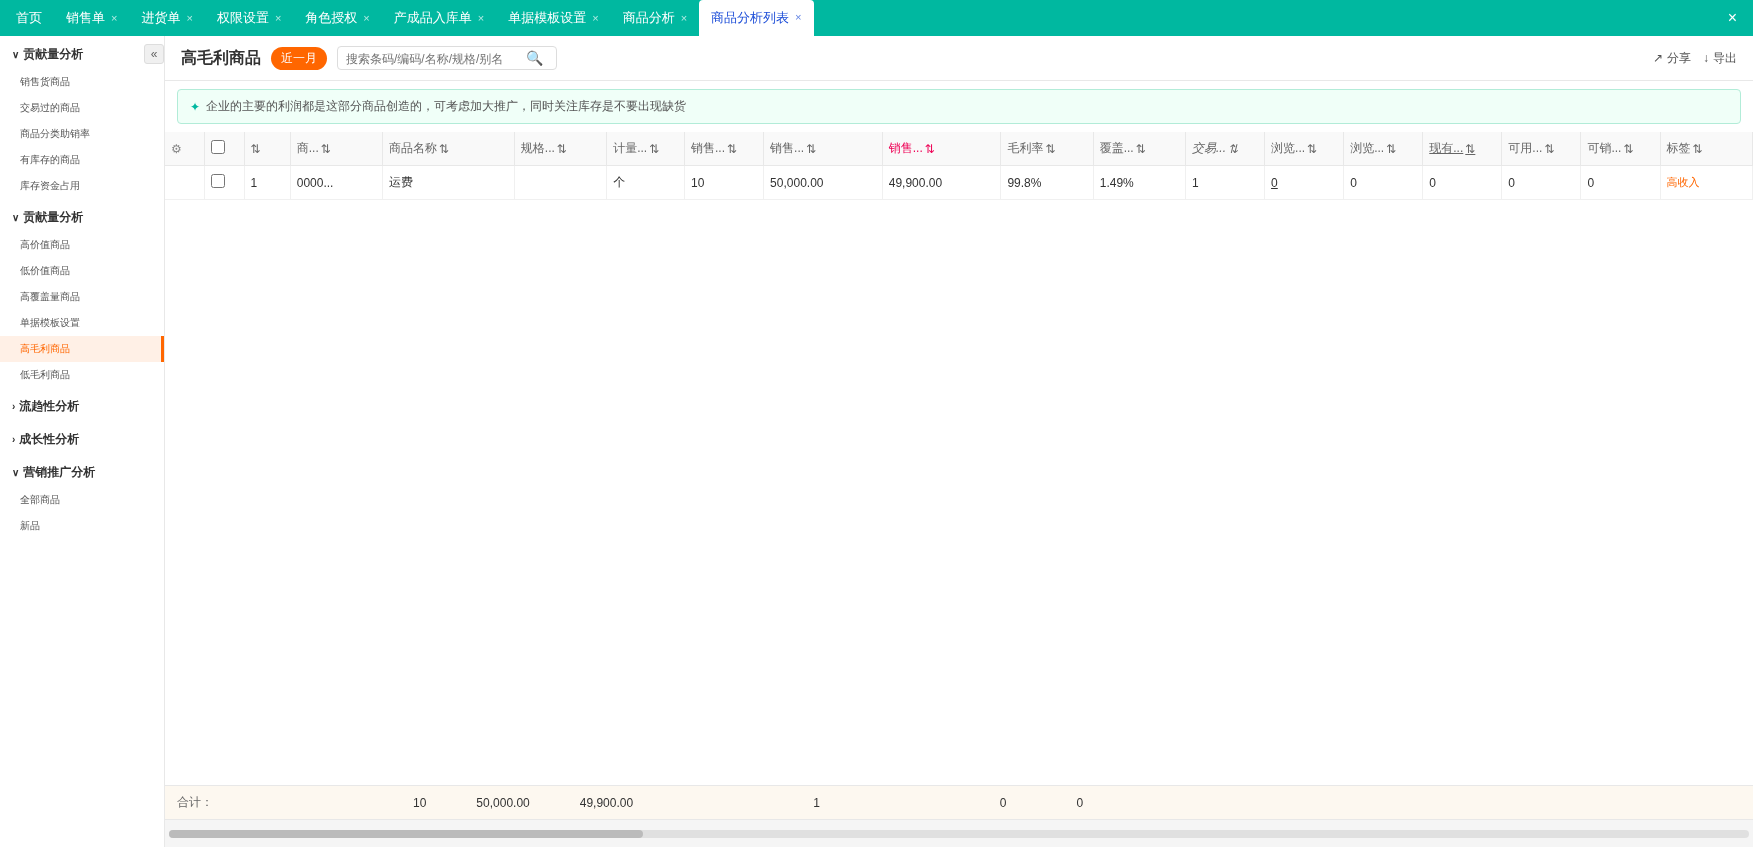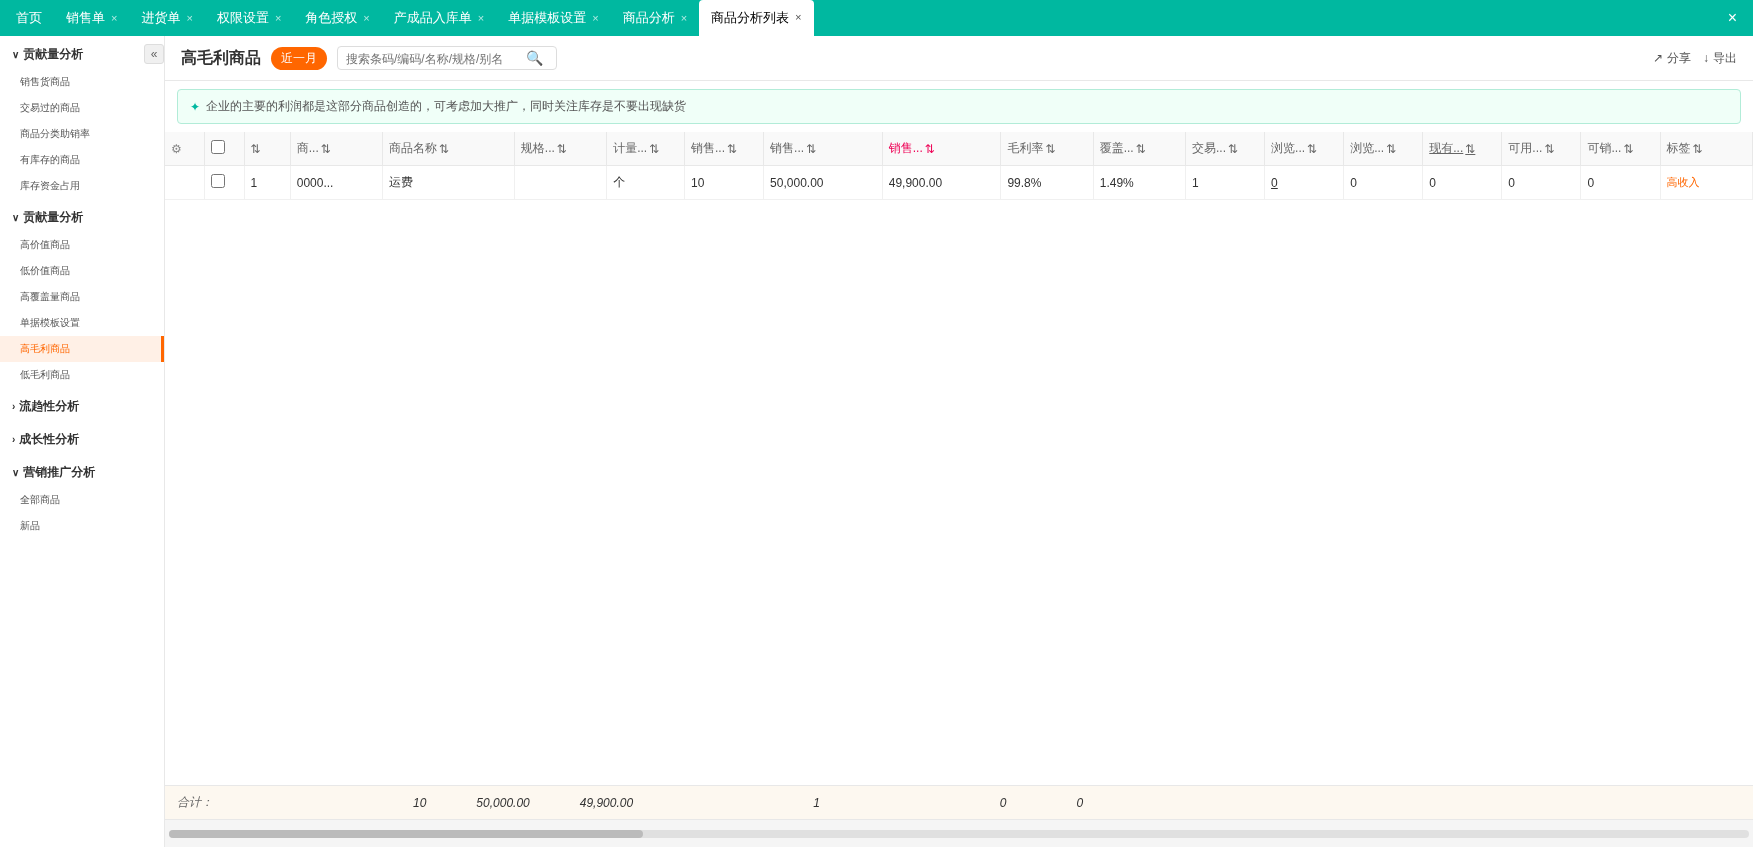--- a/index.html
+++ b/index.html
@@ -20,21 +20,21 @@
       height: 36px;
       display: flex;
       align-items: center;
       cursor: pointer;
       white-space: nowrap;
       font-size: 13px;
       color: white;
     }
     .top-nav .nav-item.active {
       background: white;
-      color: #000000;
+      color: #1d4ed8;
       border-radius: 4px 4px 0 0;
       font-family: Liberation Mono, monospace;
     }
     .top-nav .nav-item .close-btn {
       margin-left: 6px;
       font-size: 11px;
       opacity: 0.7;
     }
     .close-window {
       margin-left: auto;
@@ -232,21 +232,20 @@
       left: 165px;
       right: 0;
       background: #fdf8f0;
       border-top: 1px solid #e8e8e8;
       padding: 8px 12px;
       display: flex;
       align-items: center;
       font-size: 12px;
       color: #333;
       gap: 20px;
-      font-style: italic;
     }
     .totals-bar .label { color: #666; }
 
     
     .scroll-bar {
       position: absolute;
       bottom: 0;
       left: 165px;
       right: 0;
       height: 28px;
@@ -490,21 +489,21 @@
                   <span>毛利率</span>
                   <span>⇅</span>
                 </div>
             </th>
             <th style="width:70px;">
               <div class="col-header">
                   <span>覆盖...</span>
                   <span>⇅</span>
                 </div>
             </th>
-            <th style="width:60px;">
+            <th style="width:60px;font-style:italic;">
               <div class="col-header">
                   <span>交易...</span>
                   <span>⇅</span>
                 </div>
             </th>
             <th style="width:60px;">
               <div class="col-header">
                   <span>浏览...</span>
                   <span>⇅</span>
                 </div>

